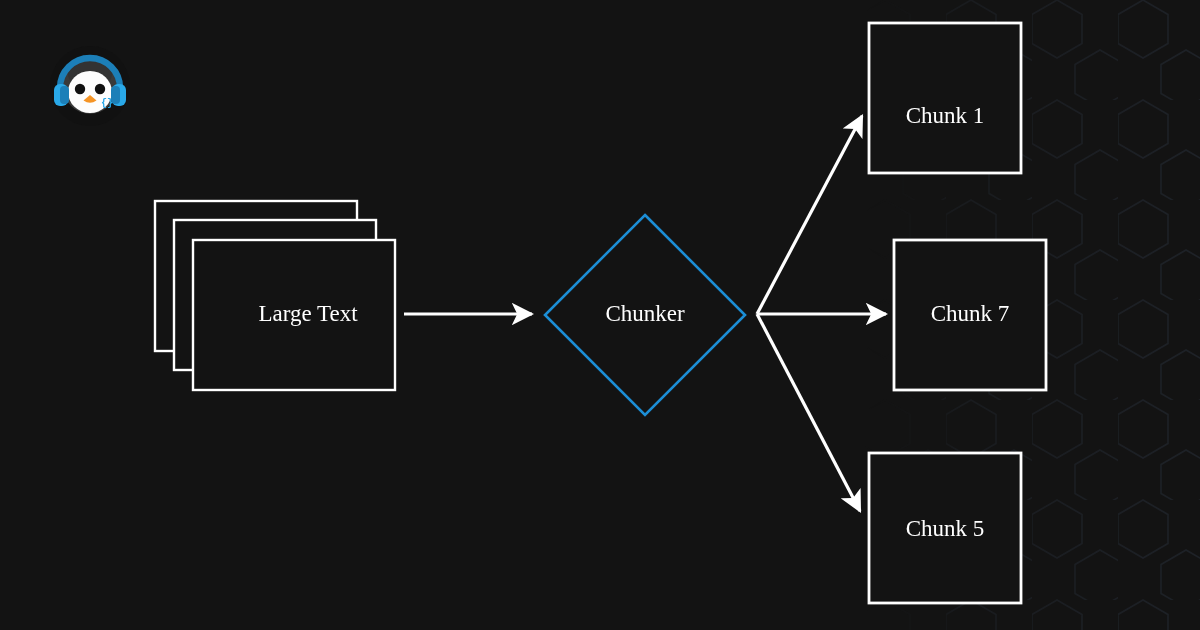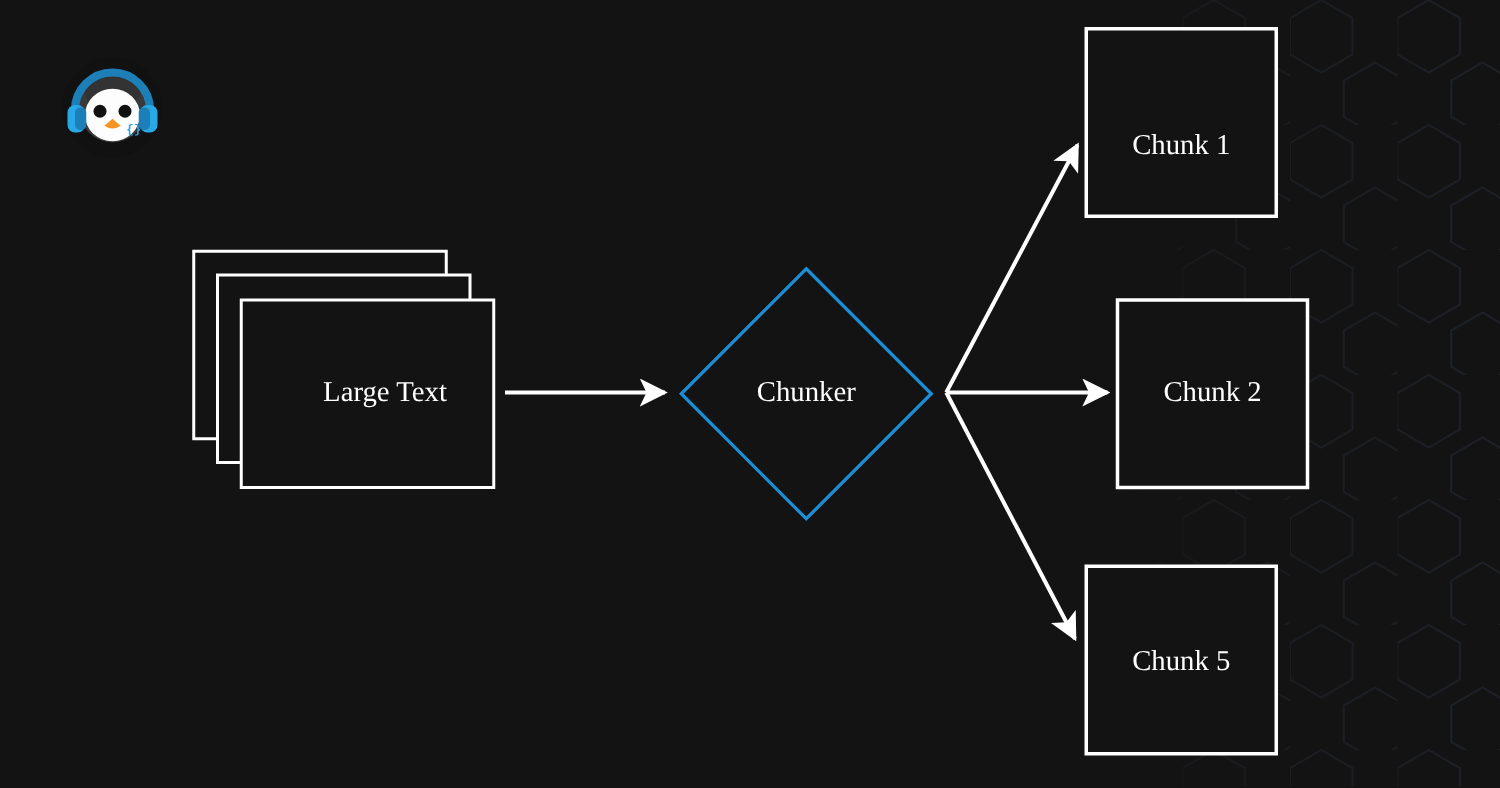--- a/index.html
+++ b/index.html
@@ -162,15 +162,15 @@
 
   <rect x="869" y="453" width="152" height="150" fill="#131313" stroke="#ffffff" stroke-width="2.8"></rect>
 </svg>
 
 <div class="node-label label-large-text">Large Text</div>
 
 <div class="node-label label-chunker">Chunker</div>
 
 <div class="node-label label-chunk-1">Chunk 1</div>
 
-<div class="node-label label-chunk-2">Chunk 2</div>
+<div class="node-label label-chunk-2">Chunk 7</div>
 
 <div class="node-label label-chunk-3">Chunk 5</div>
 
 </body></html>

